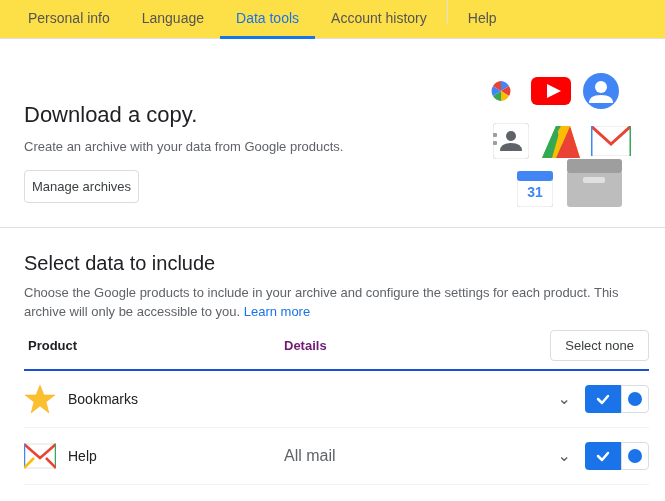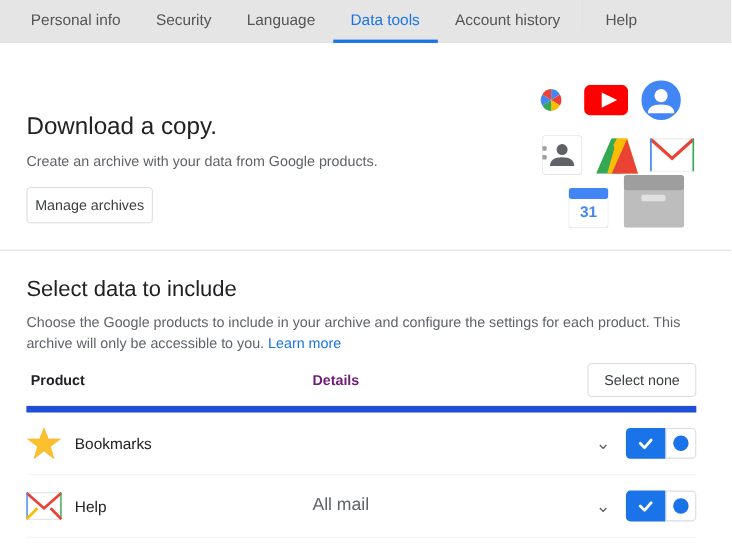--- a/index.html
+++ b/index.html
@@ -4,21 +4,21 @@
   <style>
     * { box-sizing: border-box; margin: 0; padding: 0; }
     body { font-family: Arial, sans-serif; background: #fff; color: #333; width: 665px; }
 
     
     .nav-tabs {
       display: flex;
       align-items: flex-start;
       border-bottom: 1px solid #e0e0e0;
       padding: 0 12px;
-      background: #e5e5e5;
+      background: #fde047;
     }
     .nav-tab {
       padding: 10px 16px;
       font-size: 14px;
       color: #555;
       cursor: pointer;
       white-space: nowrap;
       border-bottom: 3px solid transparent;
       margin-bottom: -1px;
     }
@@ -83,25 +83,25 @@
     
     .ci-drive { top: 50px; left: 60px; }
     
     .ci-gmail { top: 50px; left: 110px; }
     
     .ci-calendar { top: 100px; left: 36px; }
     
     .ci-archive { top: 85px; left: 90px; width: 60px; height: 50px; border-radius: 4px; }
 
     
-    .select-section { padding: 24px 32px 0 24px; }
+    .select-section { padding: 24px 16px 0 24px; }
     .select-section h2 { font-size: 20px; font-weight: 400; color: #202124; margin-bottom: 8px; }
     .select-section p { font-size: 13px; color: #5f6368; line-height: 1.5; }
     .learn-more { color: #1a73e8; text-decoration: none; }
-    .table-header { display: flex; align-items: center; padding: 8px 0; border-bottom: 6px solid #1d4ed8; }
+    .table-header { display: flex; align-items: center; padding: 8px 0; border-bottom: 2px solid #1d4ed8; }
     .col-product { flex: 0 0 260px; font-size: 13px; font-weight: 600; color: #202124; padding-left: 4px; }
     .col-details { flex: 1; font-size: 13px; font-weight: 600; color: #701a75; }
     .col-action { flex: 0 0 120px; display: flex; justify-content: flex-end; }
     .select-none-btn {
       padding: 7px 14px;
       font-size: 13px;
       border: 1px solid #dadce0;
       border-radius: 4px;
       background: #fff;
       cursor: pointer;
@@ -168,21 +168,20 @@
       height: 14px;
       background: #1a73e8;
       border-radius: 50%;
     }
   </style>
 </head>
 <body>
 
 <nav class="nav-tabs">
   <div class="nav-tab">Personal info</div>
-  <div class="nav-tab">Security</div>
   <div class="nav-tab">Language</div>
   <div class="nav-tab active">Data tools</div>
   <div class="nav-tab">Account history</div>
   <div class="nav-divider"></div>
   <div class="nav-tab">Help</div>
 </nav>
 
 <div class="hero">
   <div class="hero-text">
     <h1>

